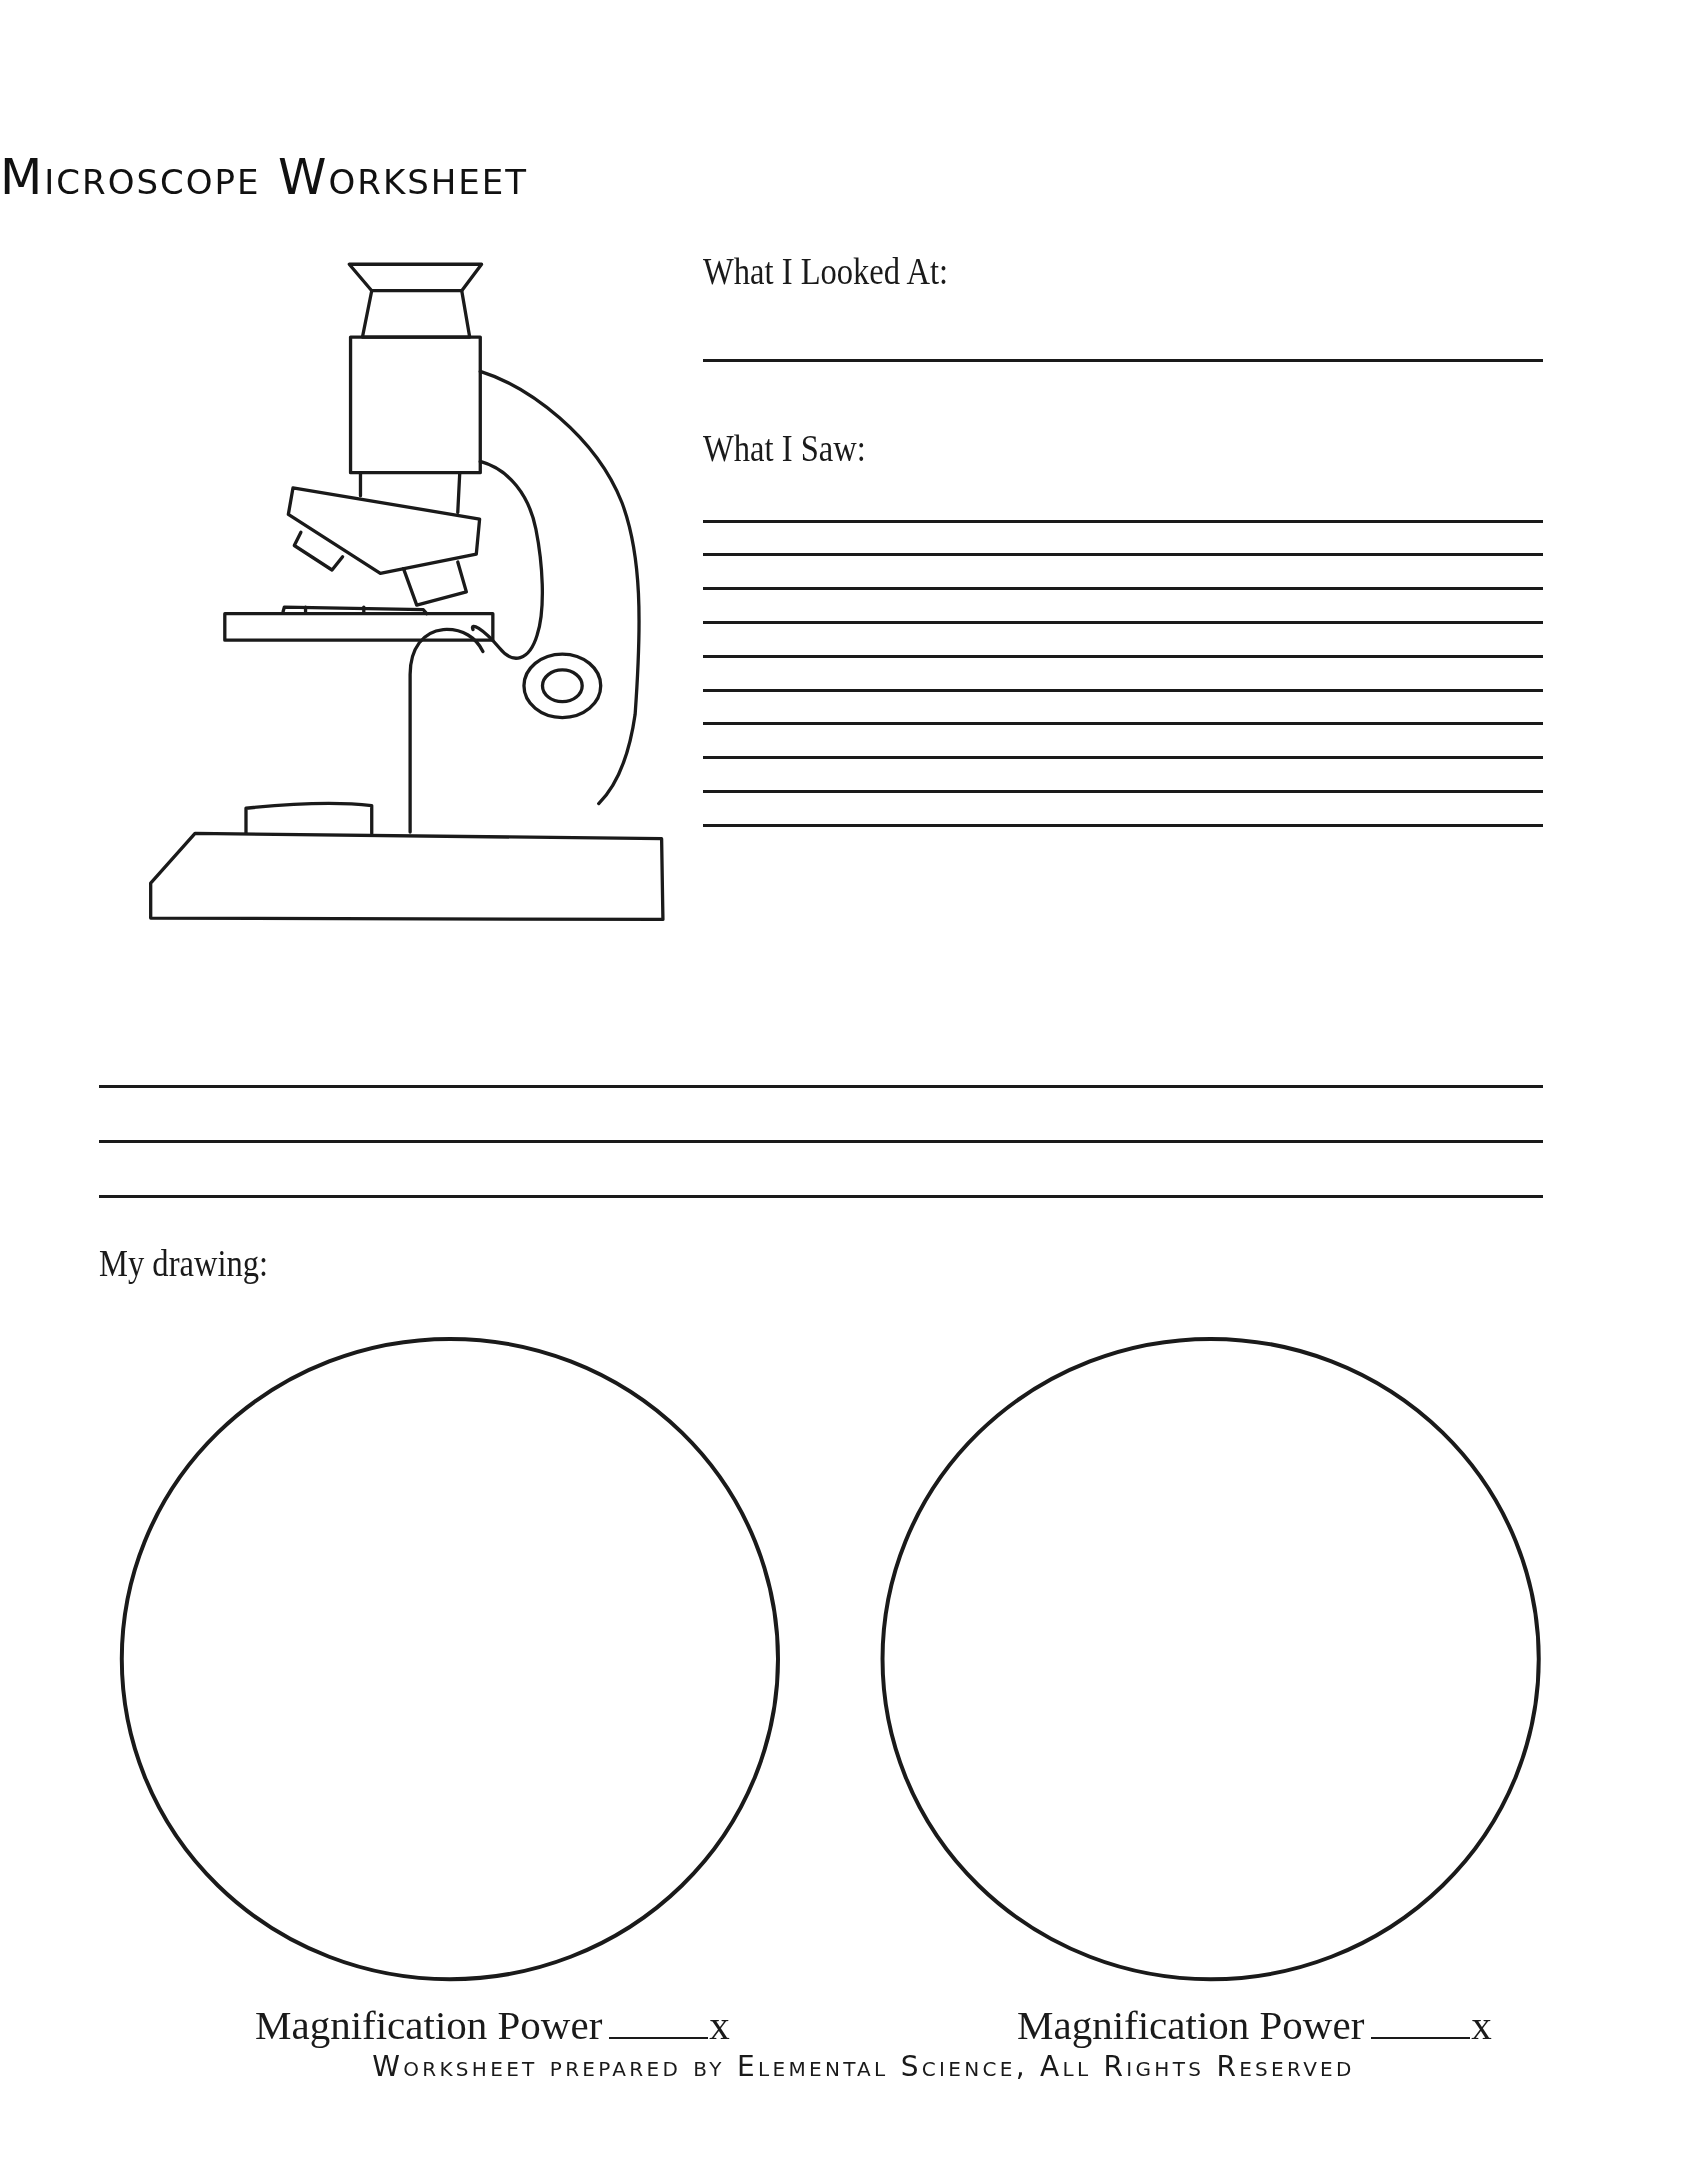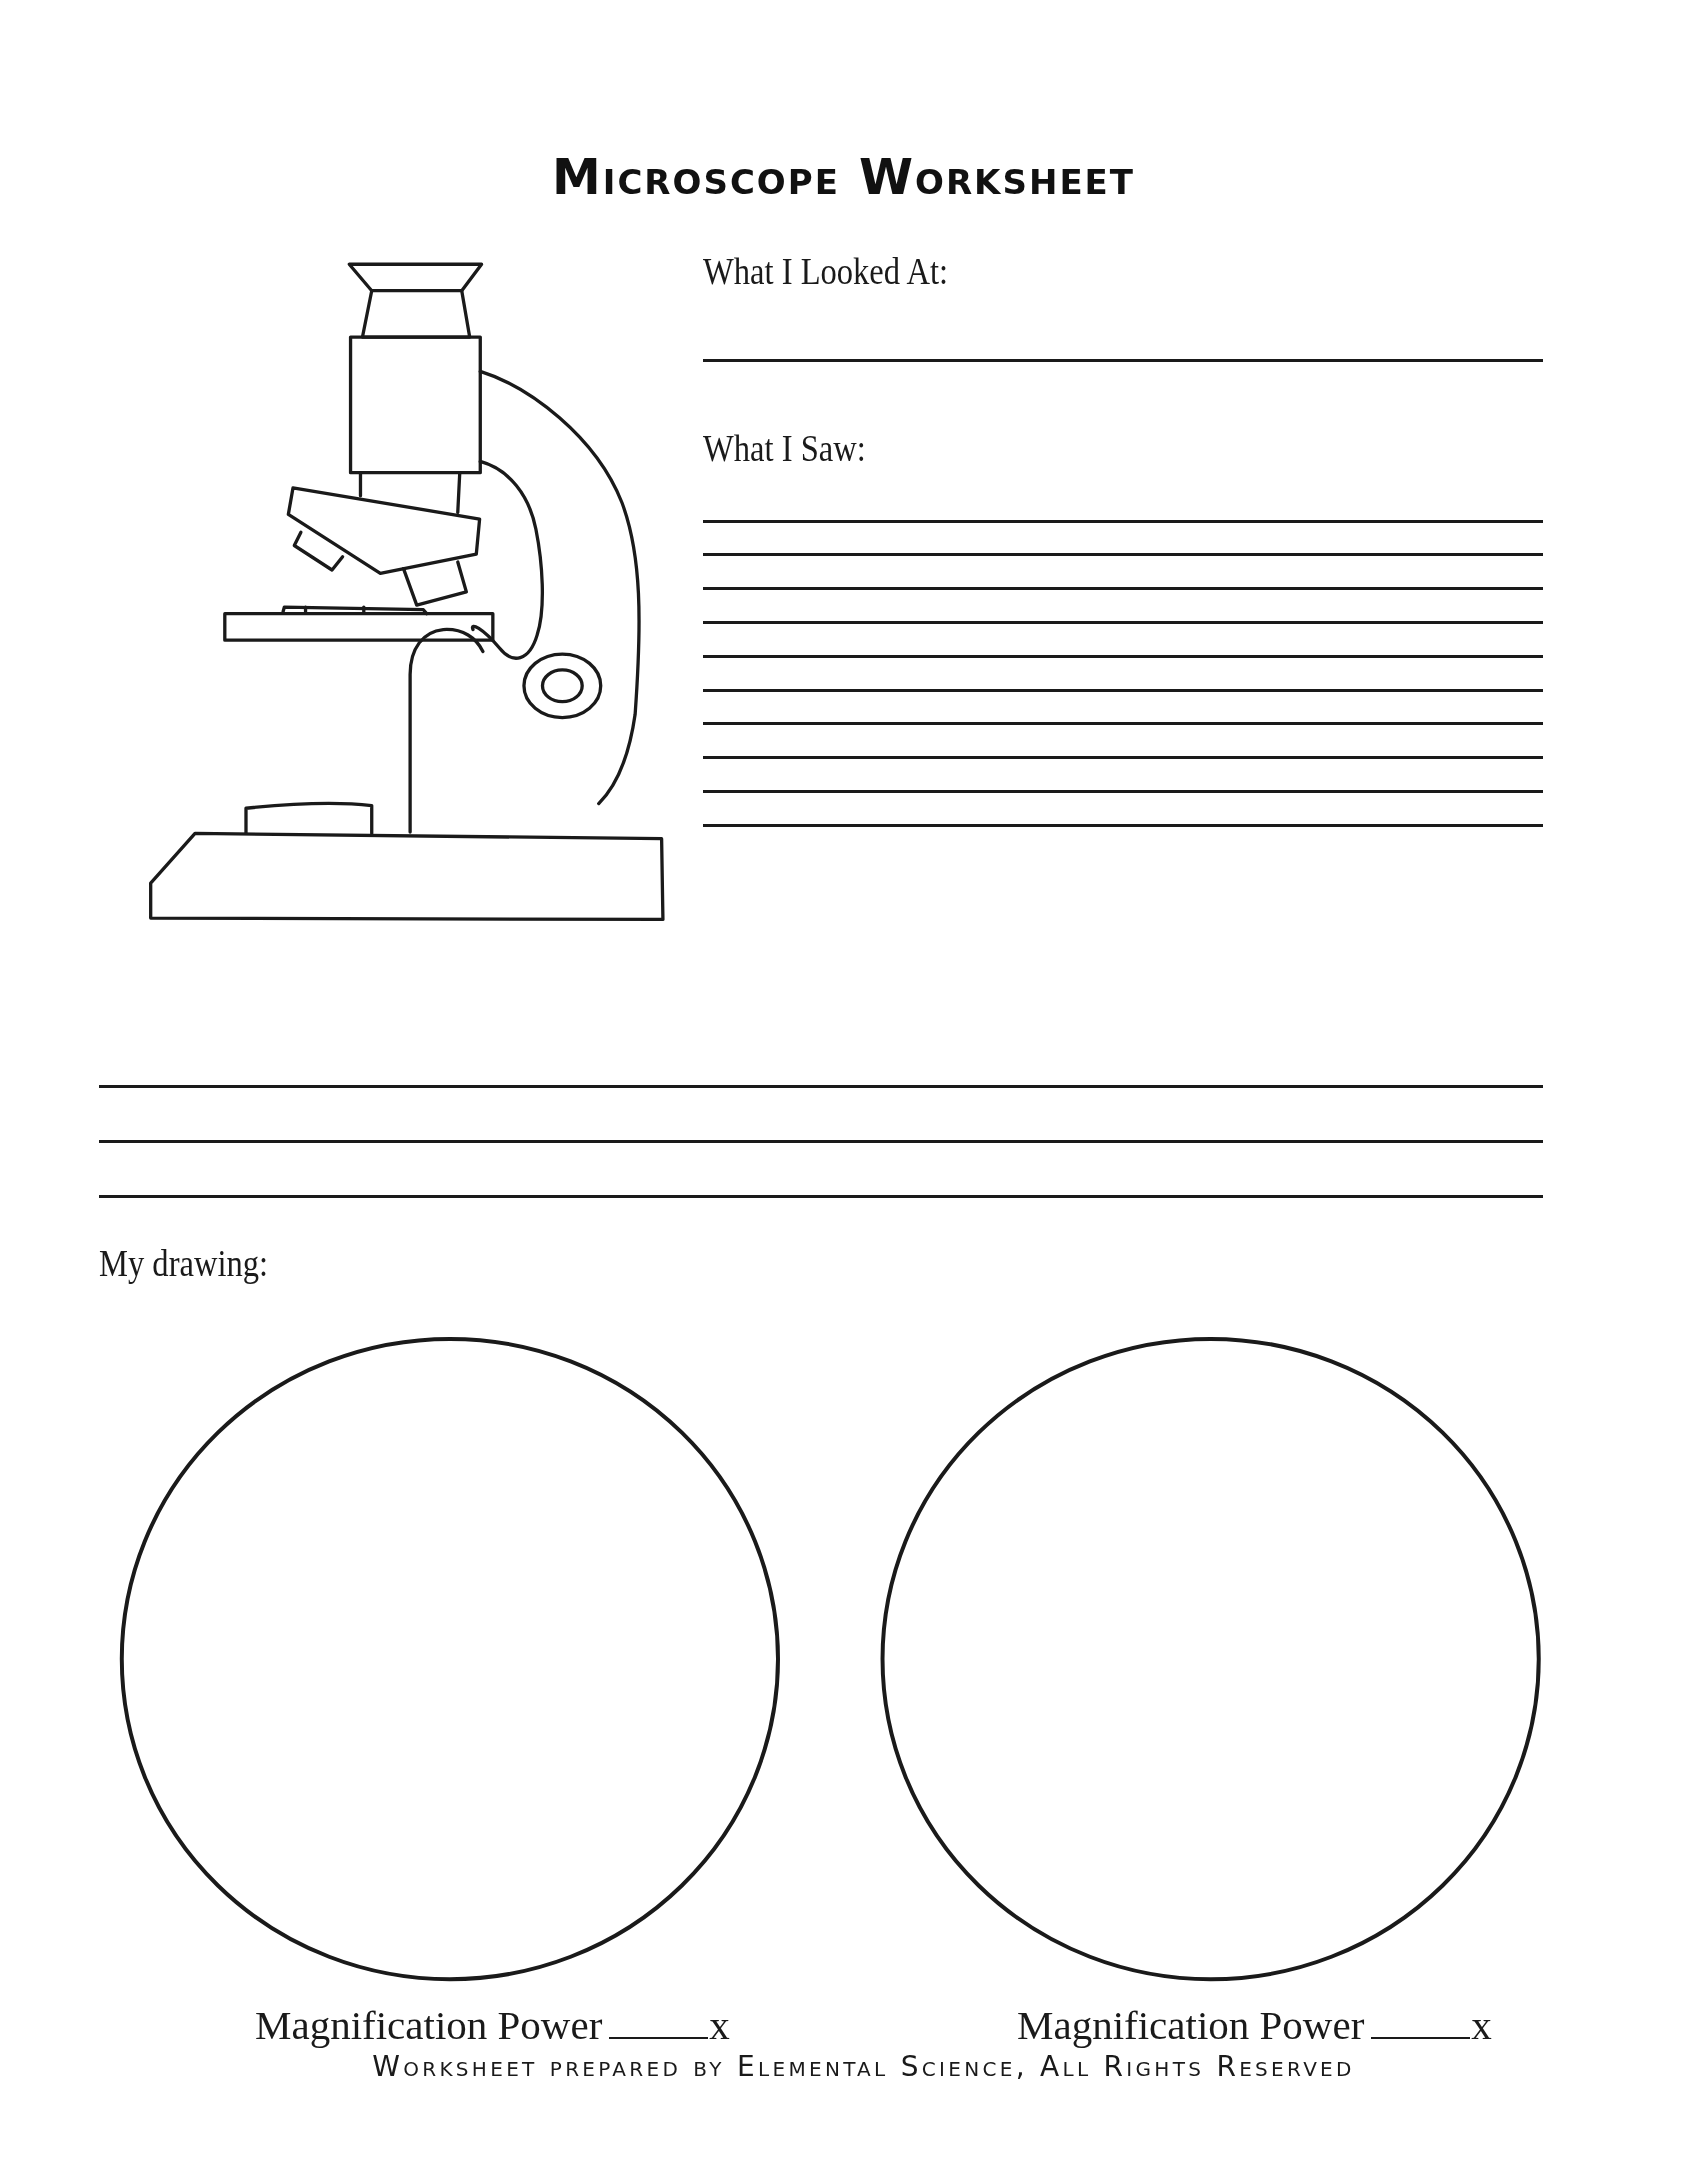--- a/index.html
+++ b/index.html
@@ -1,20 +1,20 @@
 <!DOCTYPE html>
 <html style="font-size:10.6px"><head>
 <meta charset="utf-8">
 <style>
   html, body { margin:0; padding:0; background:#ffffff; }
   body { width:1687px; height:2183px; position:relative; overflow:hidden; color:#1a1a1a; }
   .abs { position:absolute; }
   .title {
-    left:0; width:1687px; top:149px; text-align:center;
-    font-family:"DejaVu Sans", sans-serif; font-weight:bold;
+    left:0; width:1687px; top:149px; text-align:left;
+    font-family:"DejaVu Sans", sans-serif; font-weight:normal;
     font-size:49px; letter-spacing:2px; font-variant:small-caps; color:#111;
   }
   .label {
     font-family:"Liberation Serif", serif; font-size:37px; color:#1a1a1a;
     transform:scaleX(0.88); transform-origin:left top; white-space:nowrap;
   }
   .rule { height:2.6px; background:#1a1a1a; }
   .footer {
     left:0; width:1687px; top:2050px; text-align:center;
     font-family:"DejaVu Sans", sans-serif; font-size:28px;

